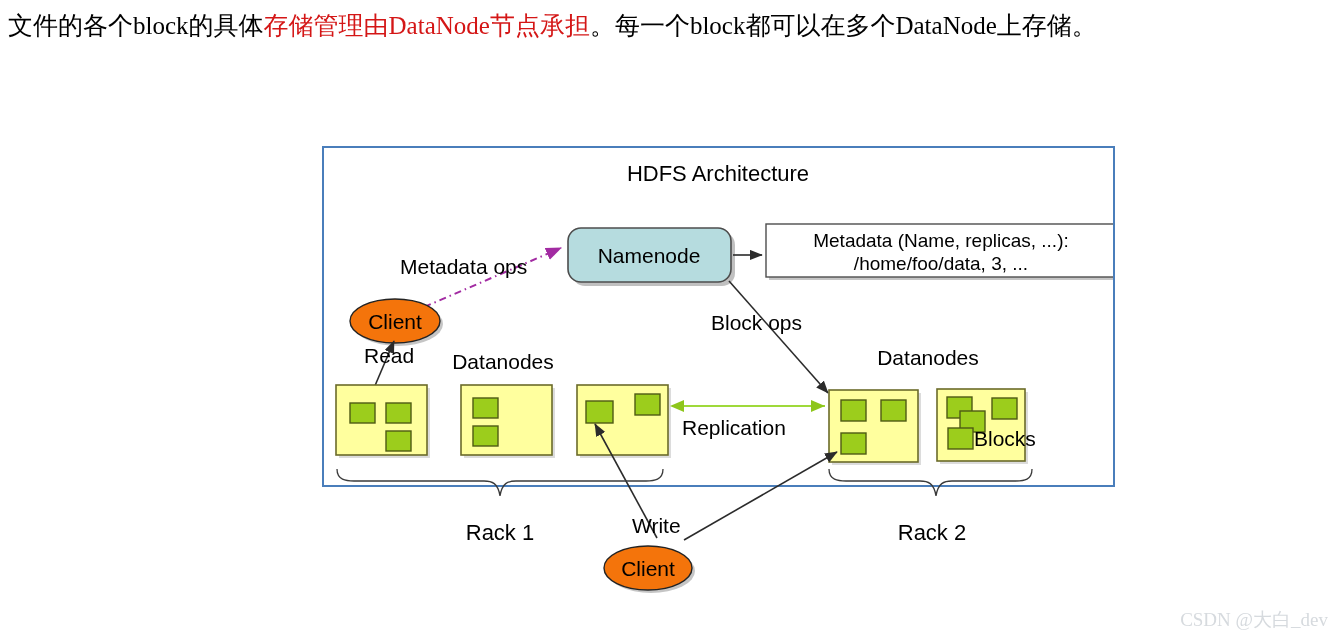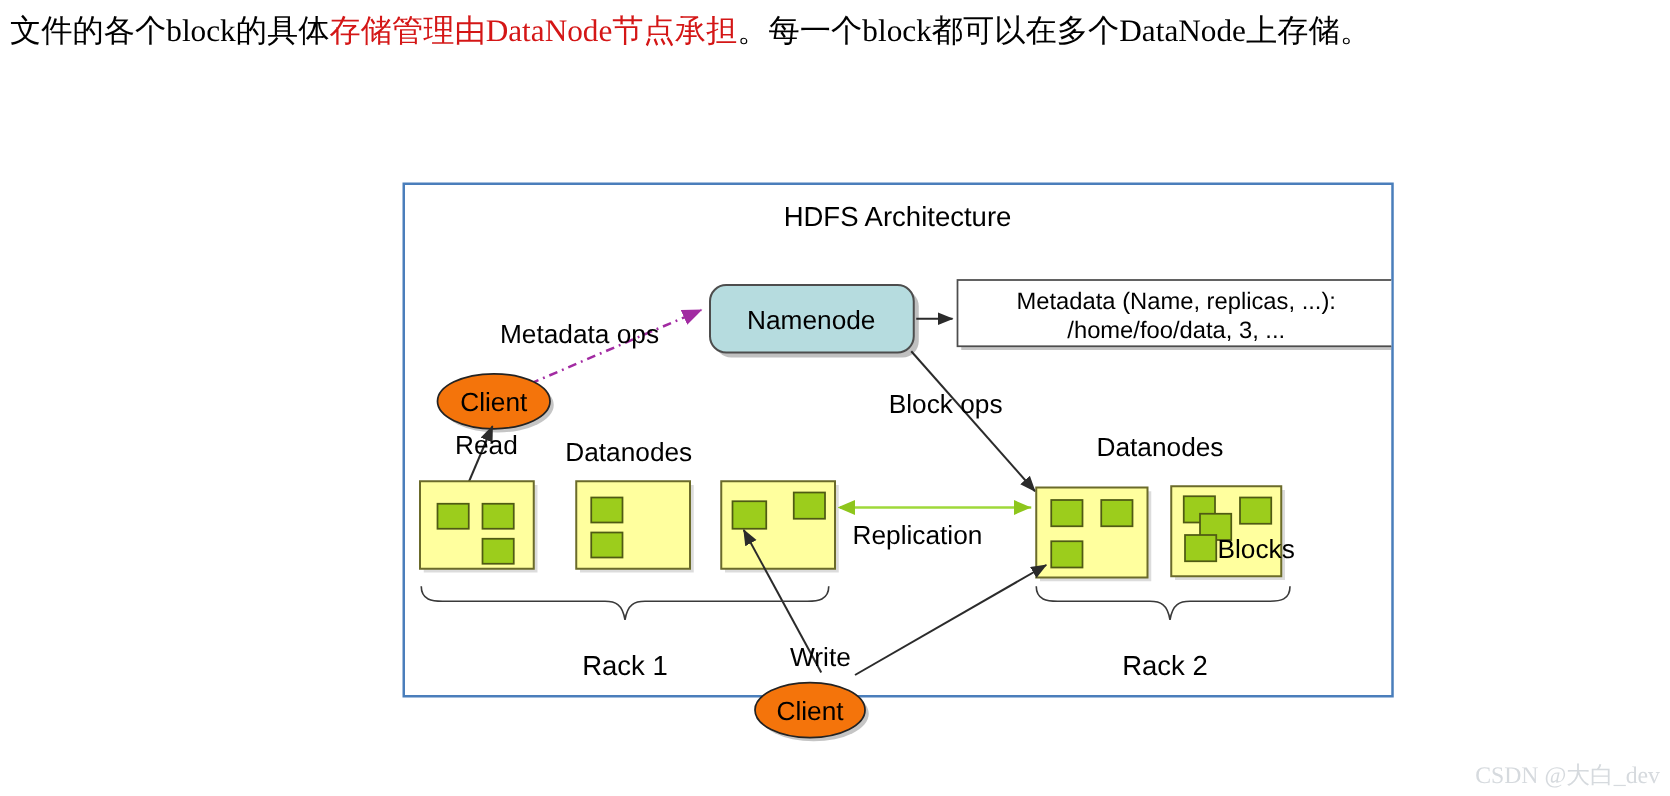--- a/index.html
+++ b/index.html
@@ -31,21 +31,21 @@
   #article-heading .hl {
     color: #d41616;
   }
 
   
   #hdfs-diagram {
     position: absolute;
     left: 322px;
     top: 146px;
     width: 793px;
-    height: 412px;
+    height: 341px;
     border: 2px solid #4a7ebb;
     box-sizing: border-box;
     background: #ffffff;
   }
   #diagram-svg {
     position: absolute;
     left: 0;
     top: 0;
     width: 789px;
     height: 451px;

